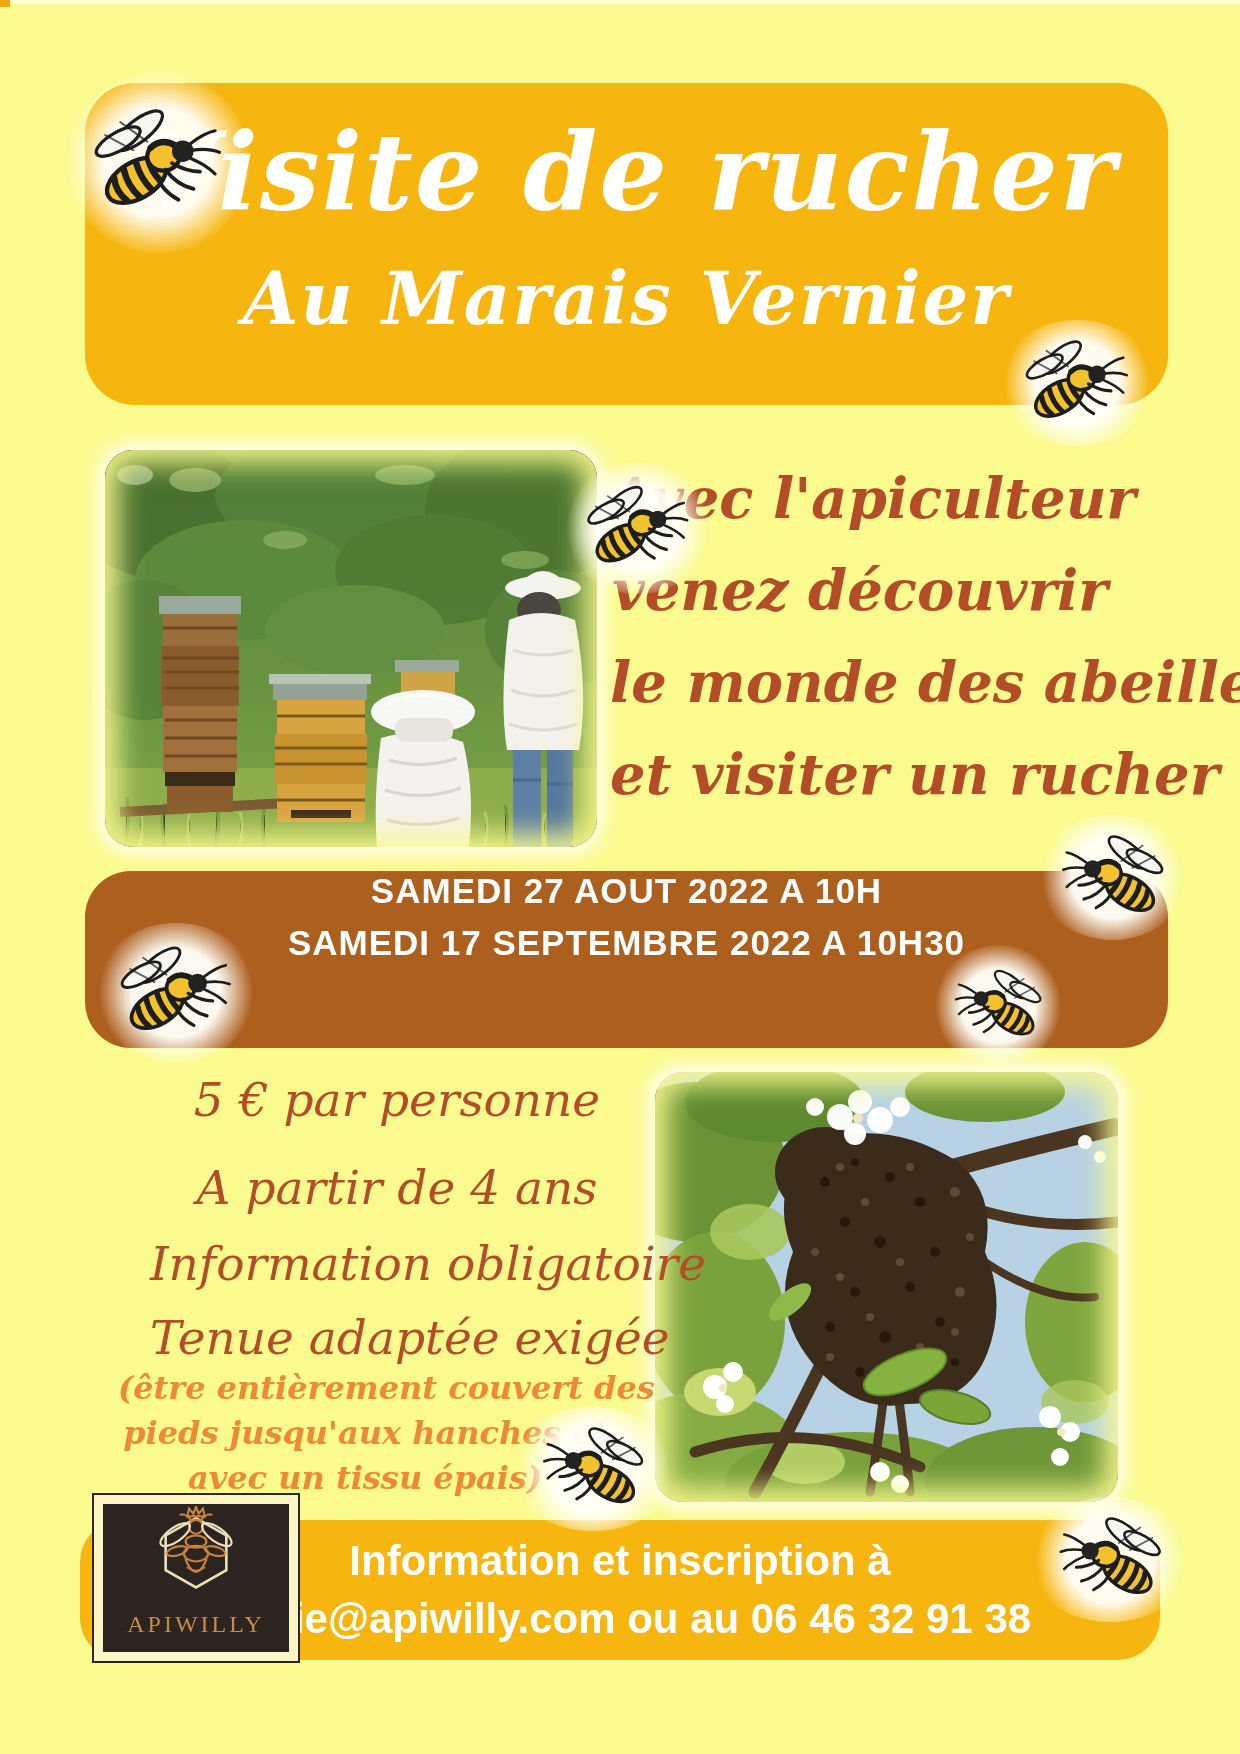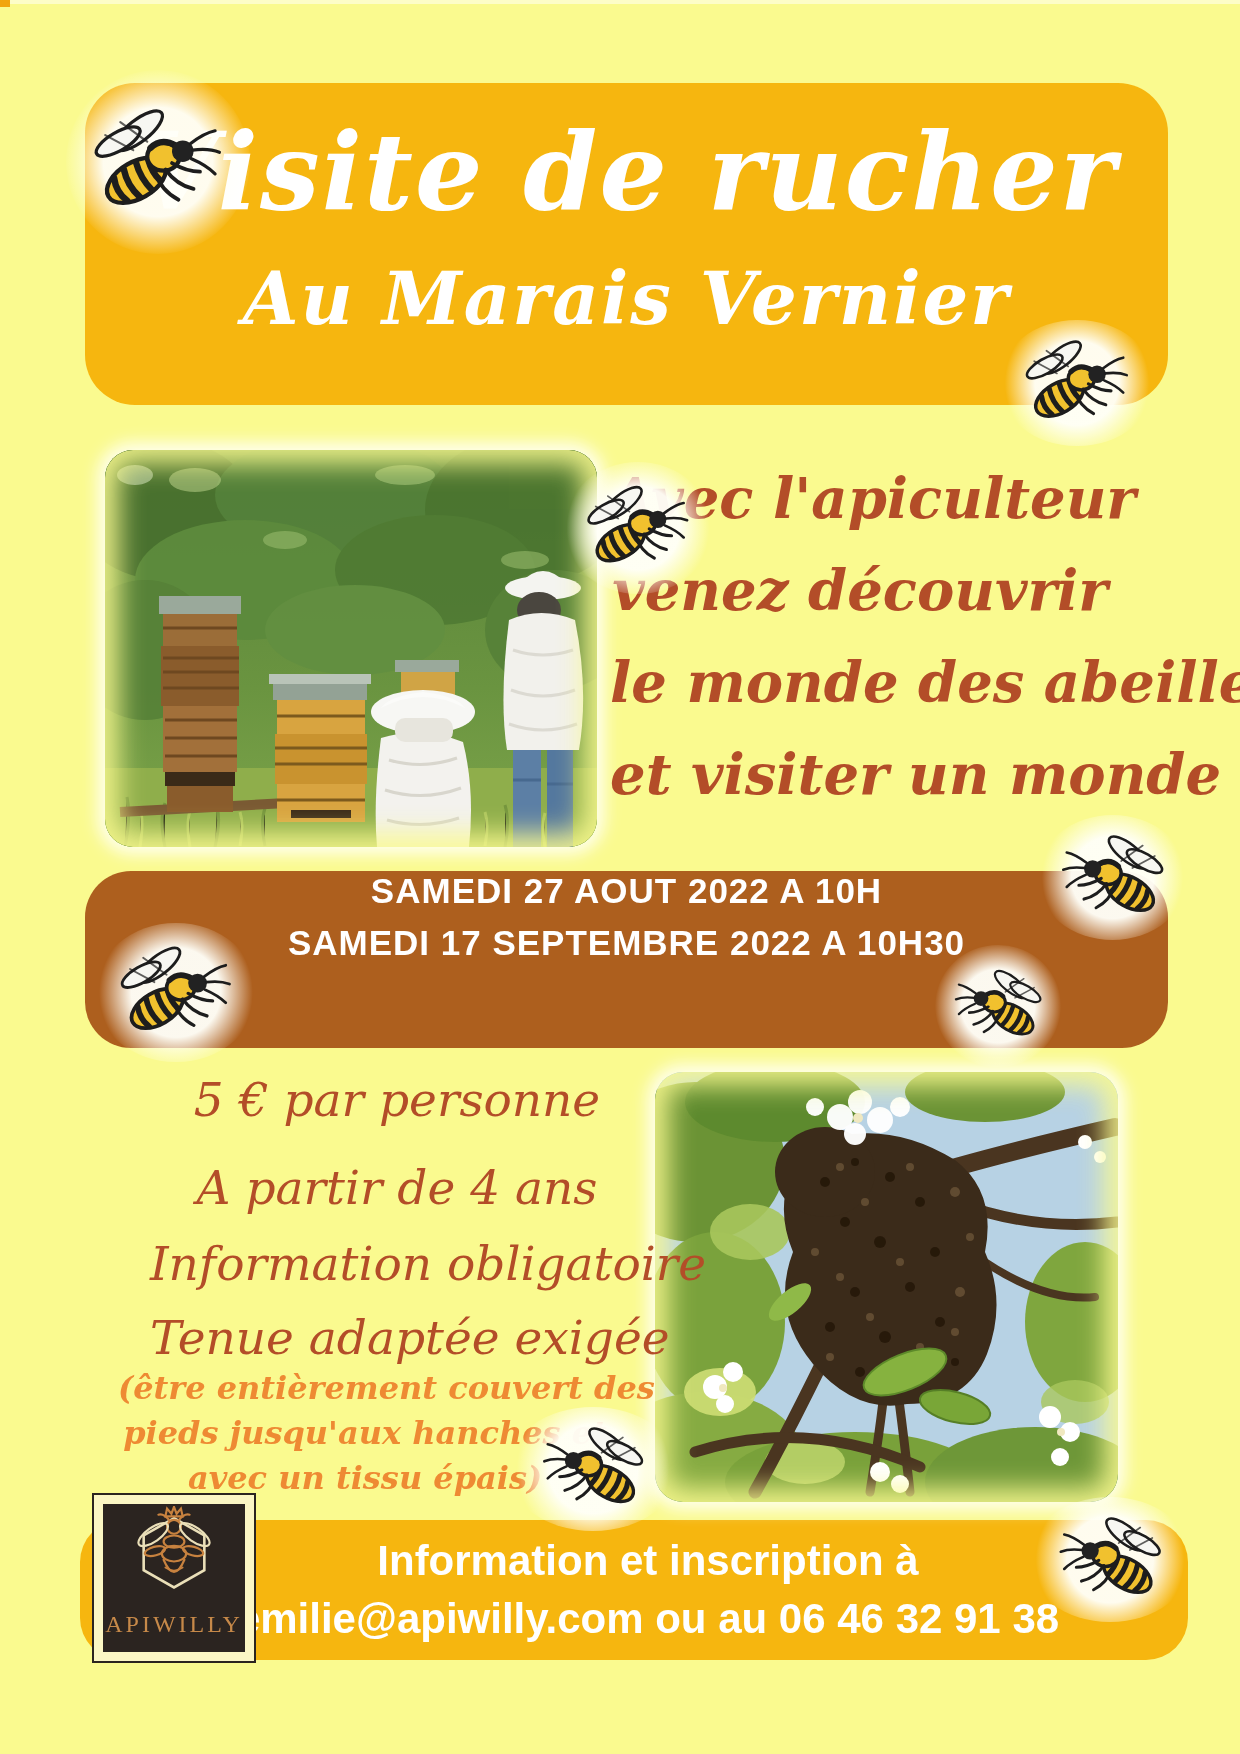--- a/index.html
+++ b/index.html
@@ -47,26 +47,26 @@
   .details{position:absolute;left:118px;top:1072px;width:494px;z-index:3;}
   .details div{position:absolute;left:0;width:100%;text-align:center;white-space:nowrap;}
   .d-main{color:#b34d28;font-size:47px;font-style:italic;font-weight:normal;line-height:56px;margin-left:32px;}
   .d-note{color:#ee8a33;font-size:32px;font-style:italic;font-weight:bold;line-height:45px;}
   .dp0{top:0;} .dp1{top:88px;} .dp2{top:164px;} .dp3{top:238px;}
   .dn0{top:294px;} .dn1{top:339px;} .dn2{top:384px;}
 
   
   .footer{position:absolute;left:80px;top:1520px;width:1080px;height:140px;background:#f6b60f;
           border-radius:42px;z-index:1;display:flex;flex-direction:column;justify-content:center;
-          align-items:center;gap:12px;padding-left:28px;}
+          align-items:center;gap:12px;}
   .footer div{color:#ffffff;font-family:"Liberation Sans", sans-serif;font-weight:bold;
               font-size:42px;line-height:46px;white-space:nowrap;}
 
   
-  .logo{position:absolute;left:92px;top:1493px;width:164px;height:170px;z-index:5;
+  .logo{position:absolute;left:92px;top:1493px;width:208px;height:170px;z-index:5;
         border:2px solid #2b241f;background:#fbf6c4;box-sizing:border-box;padding:9px;}
   .logo-inner{width:100%;height:100%;background:#2b2420;display:flex;flex-direction:column;
               align-items:center;justify-content:flex-start;}
   .logo-inner svg{width:112px;height:104px;margin-top:2px;}
   .logo-text{color:#c68949;font-family:"Liberation Serif", serif;font-size:24px;
              letter-spacing:3px;line-height:1;margin-top:2px;}
 </style>
 </head>
 <body>
 
@@ -225,21 +225,21 @@
         <path d="M408 330 h28 M442 334 h26" stroke="#47698f" stroke-width="3"></path>
       </g>
     </svg>
     <div class="feather"></div>
   </div>
 
   <div class="intro">
     <div class="l0">Avec l'apiculteur</div>
     <div class="l1">venez découvrir</div>
     <div class="l2">le monde des abeilles</div>
-    <div class="l3">et visiter un monde</div>
+    <div class="l3">et visiter un rucher</div>
   </div>
 
   <div class="dates">
     <div>SAMEDI 27 AOUT 2022 A 10H</div>
     <div>SAMEDI 17 SEPTEMBRE 2022 A 10H30</div>
   </div>
 
   <div class="details">
     <div class="d-main dp0">5 € par personne</div>
     <div class="d-main dp1">A partir de 4 ans</div>

